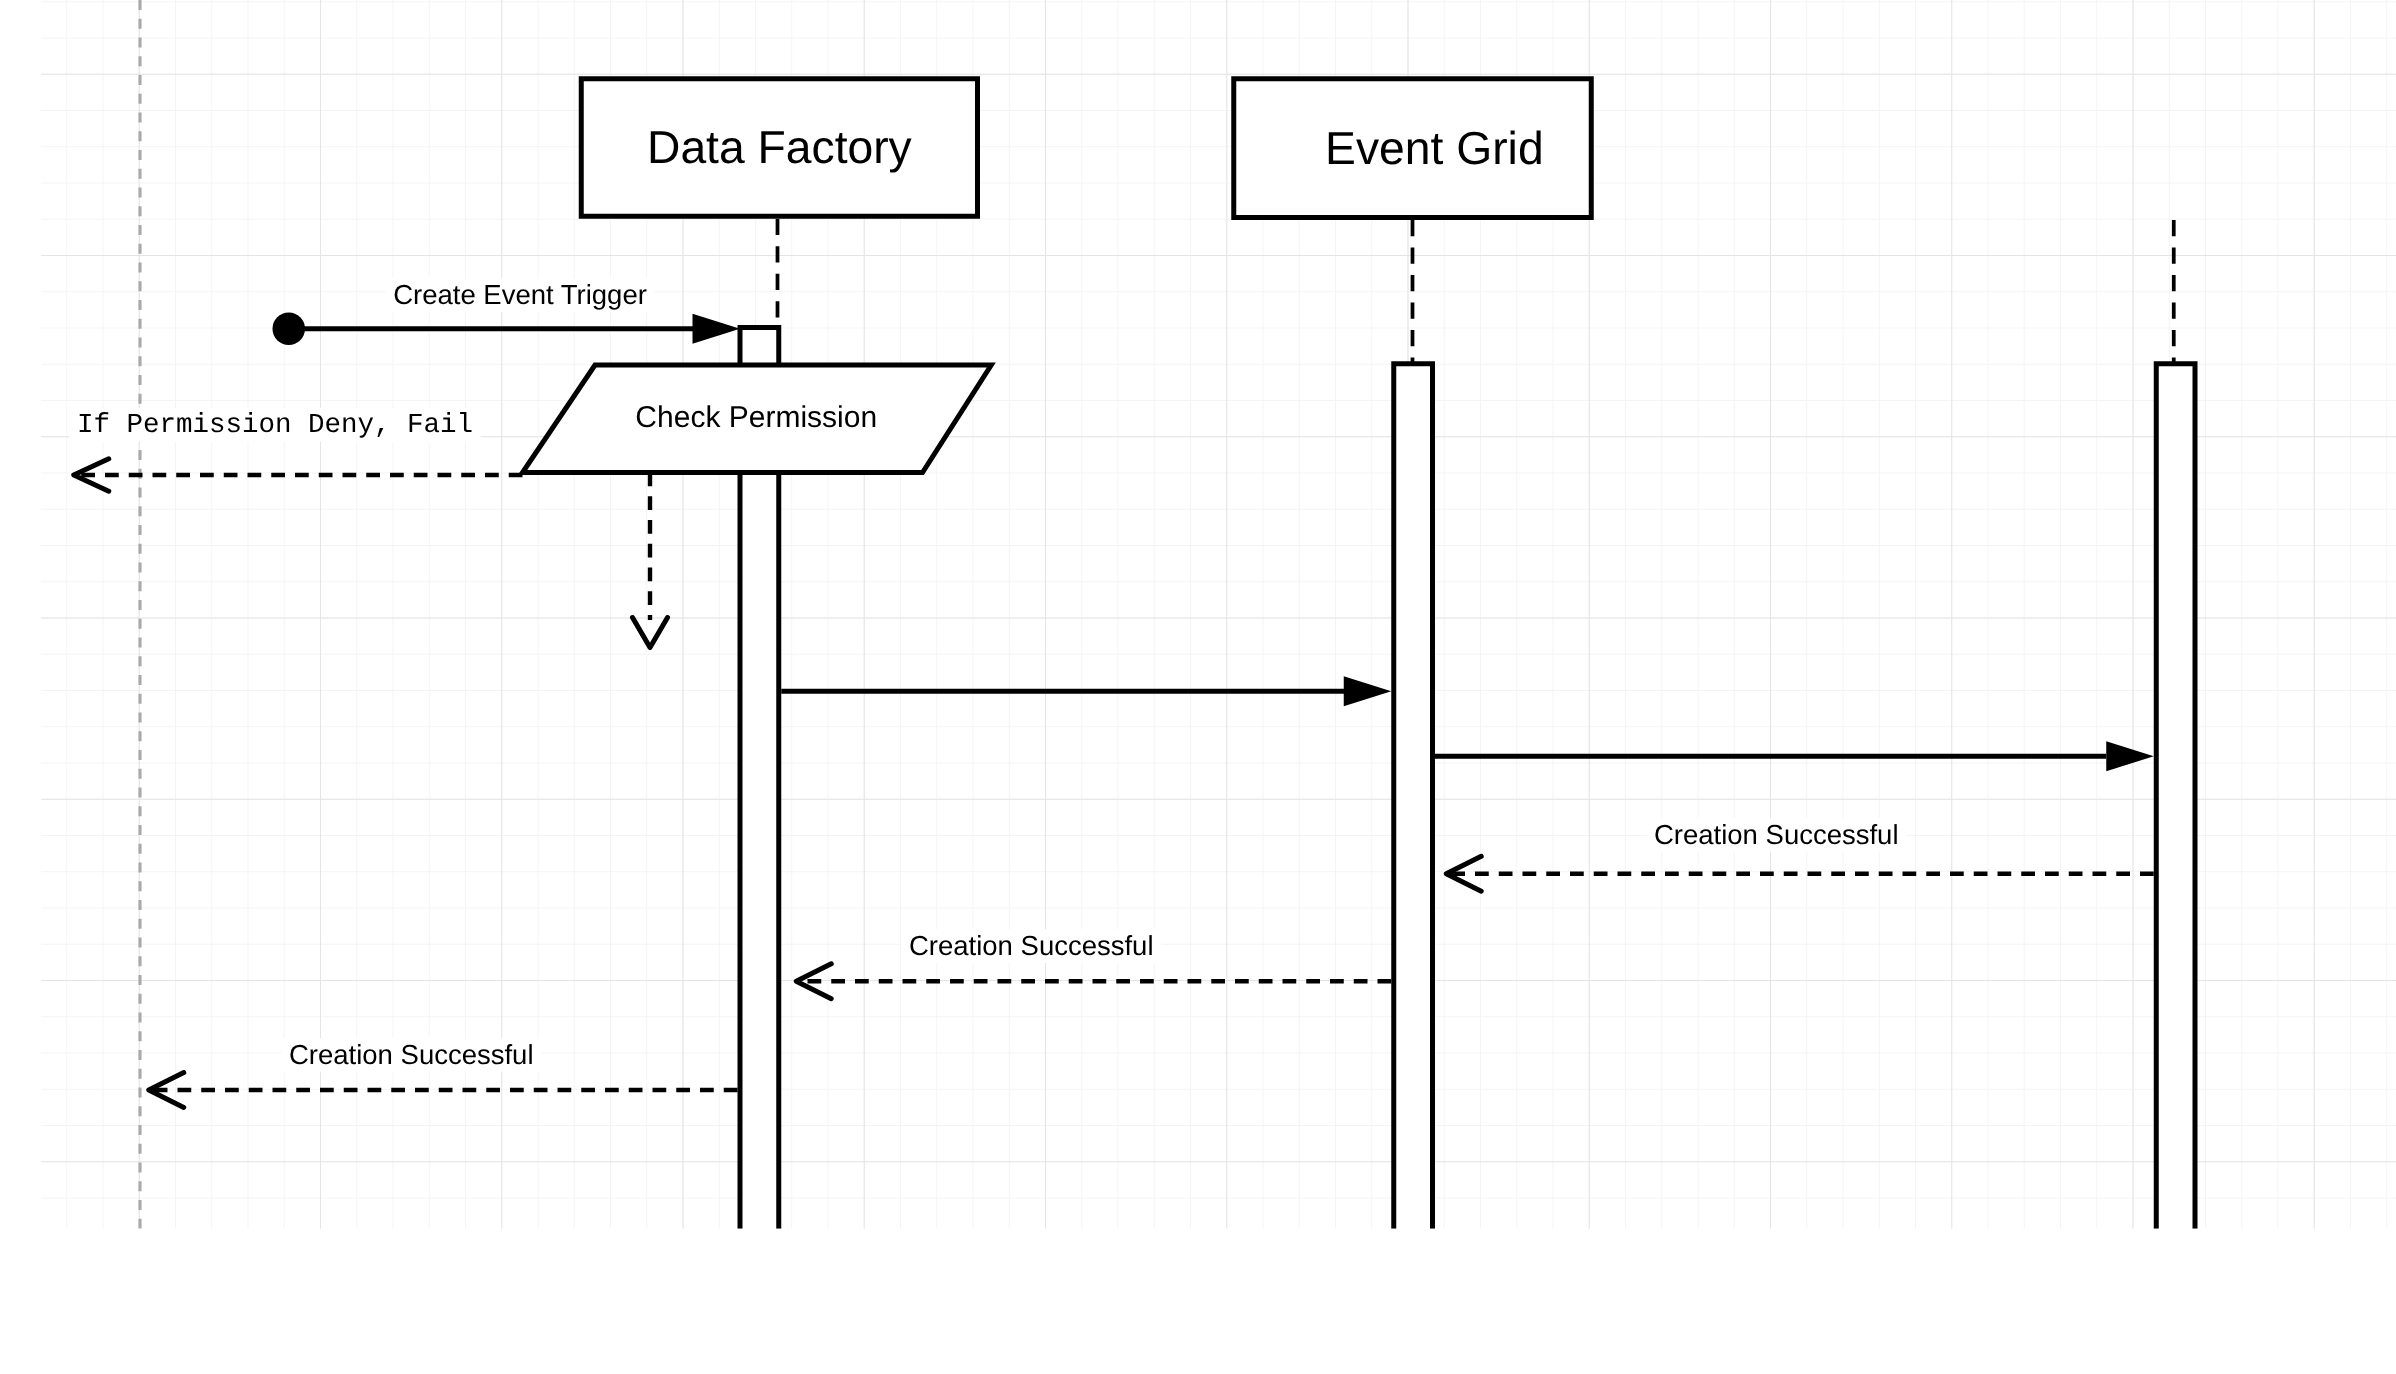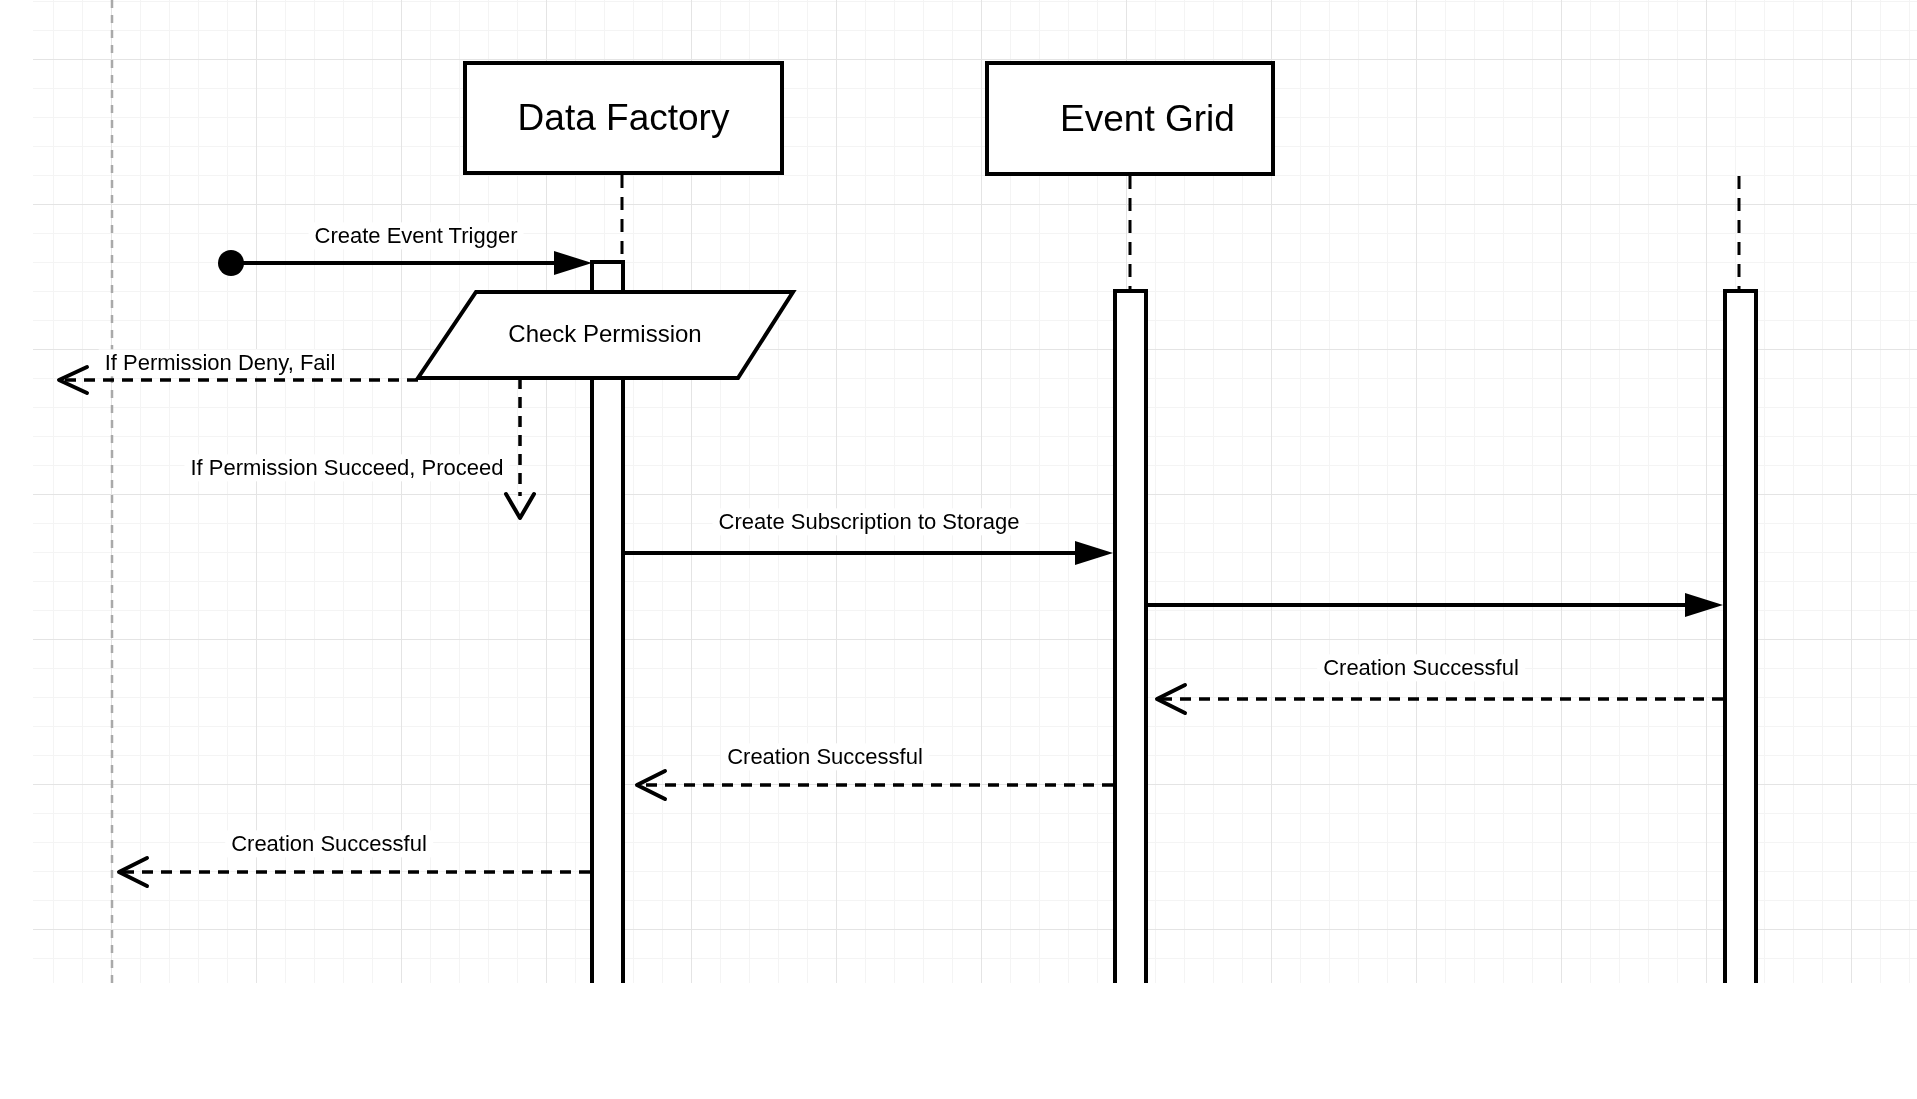--- a/index.html
+++ b/index.html
@@ -148,25 +148,23 @@
 
   <div class="actor" style="left:430px; top:61px; width:321px; height:114px;">
     <span>Data Factory</span>
   </div>
   <div class="actor" style="left:952px; top:61px; width:290px; height:115px;padding-left:35px;">
     <span>Event Grid</span>
   </div>
 
   <div class="mlabel" style="left:383px; top:236px;">Create Event Trigger</div>
 
-  <div class="mlabel" style="left:187px; top:363px;">If Permission Deny, Fail</div>
+  <div class="mlabel" style="left:187px; top:340px;font-family:Liberation Mono, monospace;">If Permission Deny, Fail</div>
 
-  <div class="mlabel" style="left:314px; top:468px;">If Permission Succeed, Proceed</div>
 
-  <div class="mlabel" style="left:836px; top:522px;">Create Subscription to Storage</div>
 
 
   <div class="mlabel" style="left:1388px; top:668px;">Creation Successful</div>
 
   <div class="mlabel" style="left:792px; top:757px;">Creation Successful</div>
 
   <div class="mlabel" style="left:296px; top:844px;">Creation Successful</div>
 
   <div class="mlabel shape-label" style="left:572px; top:334px;">Check Permission</div>
 

